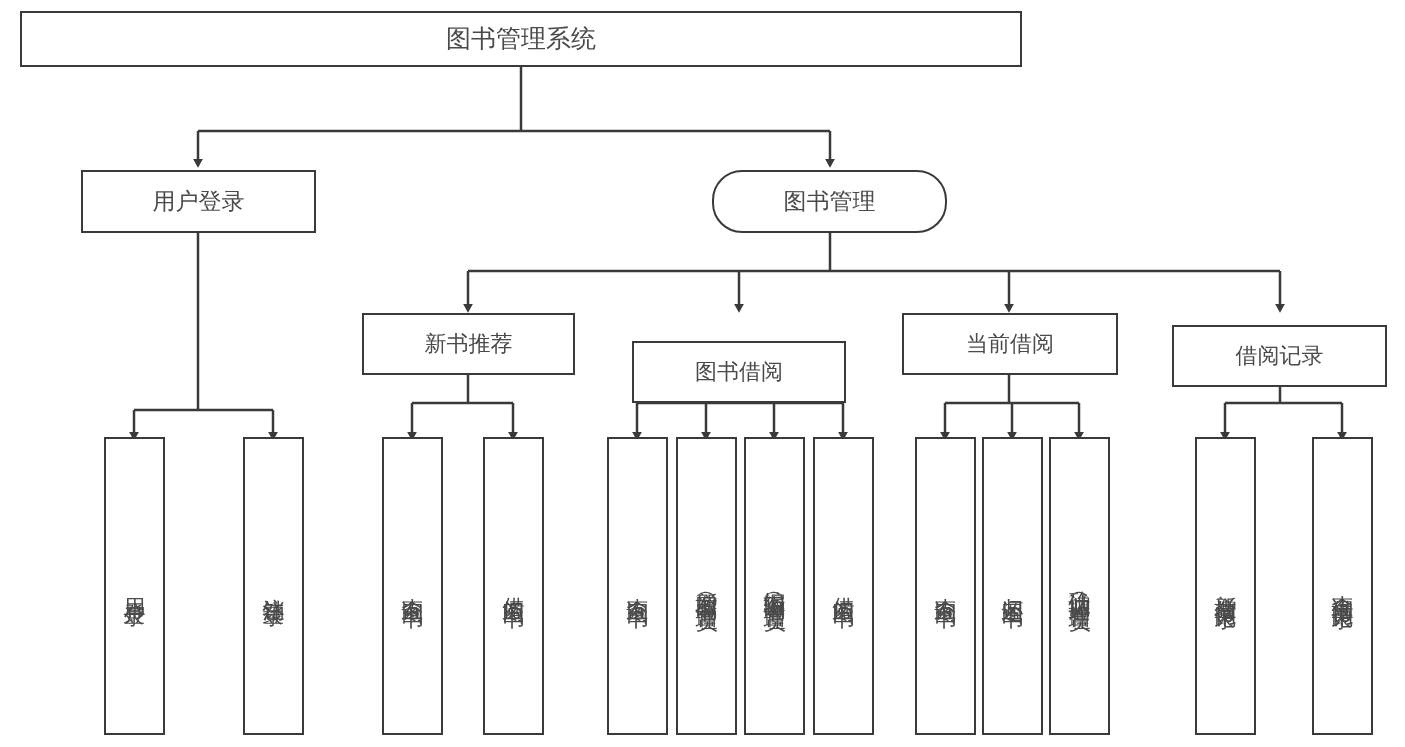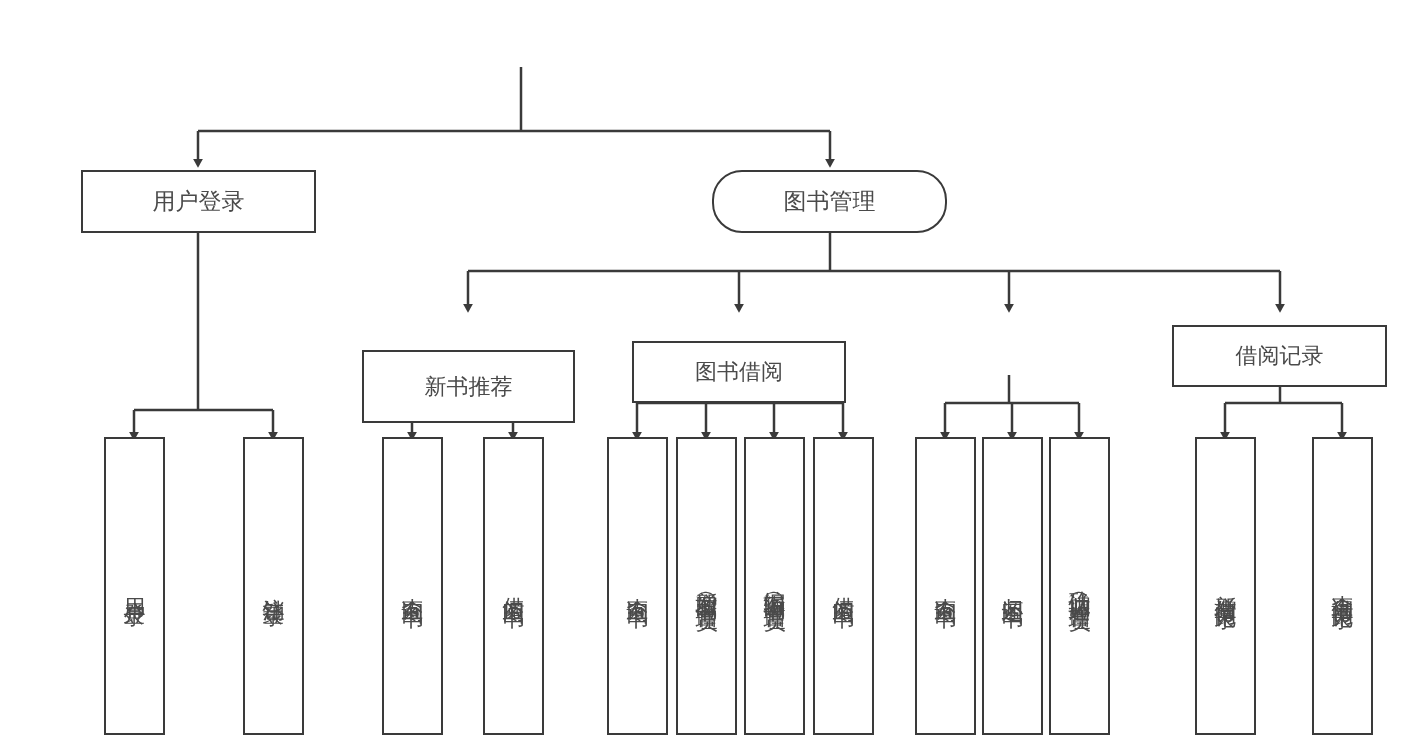--- a/index.html
+++ b/index.html
@@ -119,34 +119,40 @@
     <path class="edge-line" d="M945,403 L945,433" marker-end="url(#arrow)"></path>
     <path class="edge-line" d="M1012,403 L1012,433" marker-end="url(#arrow)"></path>
     <path class="edge-line" d="M1079,403 L1079,433" marker-end="url(#arrow)"></path>
 
     <path class="edge-line" d="M1280,375 L1280,403"></path>
     <path class="edge-line" d="M1225,403 L1342,403"></path>
     <path class="edge-line" d="M1225,403 L1225,433" marker-end="url(#arrow)"></path>
     <path class="edge-line" d="M1342,403 L1342,433" marker-end="url(#arrow)"></path>
   </svg>
 
+  <div class="node root" style="left:20px; top:11px; width:1002px; height:56px;">
+    <span class="label">图书管理系统</span>
+  </div>
 
   <div class="node lvl2" style="left:81px; top:170px; width:235px; height:63px;">
     <span class="label">用户登录</span>
   </div>
   <div class="node lvl2" style="left:712px; top:170px; width:235px; height:63px;border-radius:30px;">
     <span class="label">图书管理</span>
   </div>
 
-  <div class="node lvl3" style="left:362px; top:313px; width:213px; height:73px;margin-top:37px;">
+  <div class="node lvl3" style="left:362px; top:313px; width:213px; height:62px;">
     <span class="label">新书推荐</span>
   </div>
   <div class="node lvl3" style="left:632px; top:313px; width:214px; height:62px;margin-top:28px;">
     <span class="label">图书借阅</span>
   </div>
+  <div class="node lvl3" style="left:902px; top:313px; width:216px; height:62px;">
+    <span class="label">当前借阅</span>
+  </div>
   <div class="node lvl3" style="left:1172px; top:325px; width:215px; height:62px;">
     <span class="label">借阅记录</span>
   </div>
 
   <div class="node leaf" style="left:104px; top:437px; width:61px; height:298px;">
     <span class="label">用户登录</span>
   </div>
   <div class="node leaf" style="left:243px; top:437px; width:61px; height:298px;">
     <span class="label">注销登录</span>
   </div>

